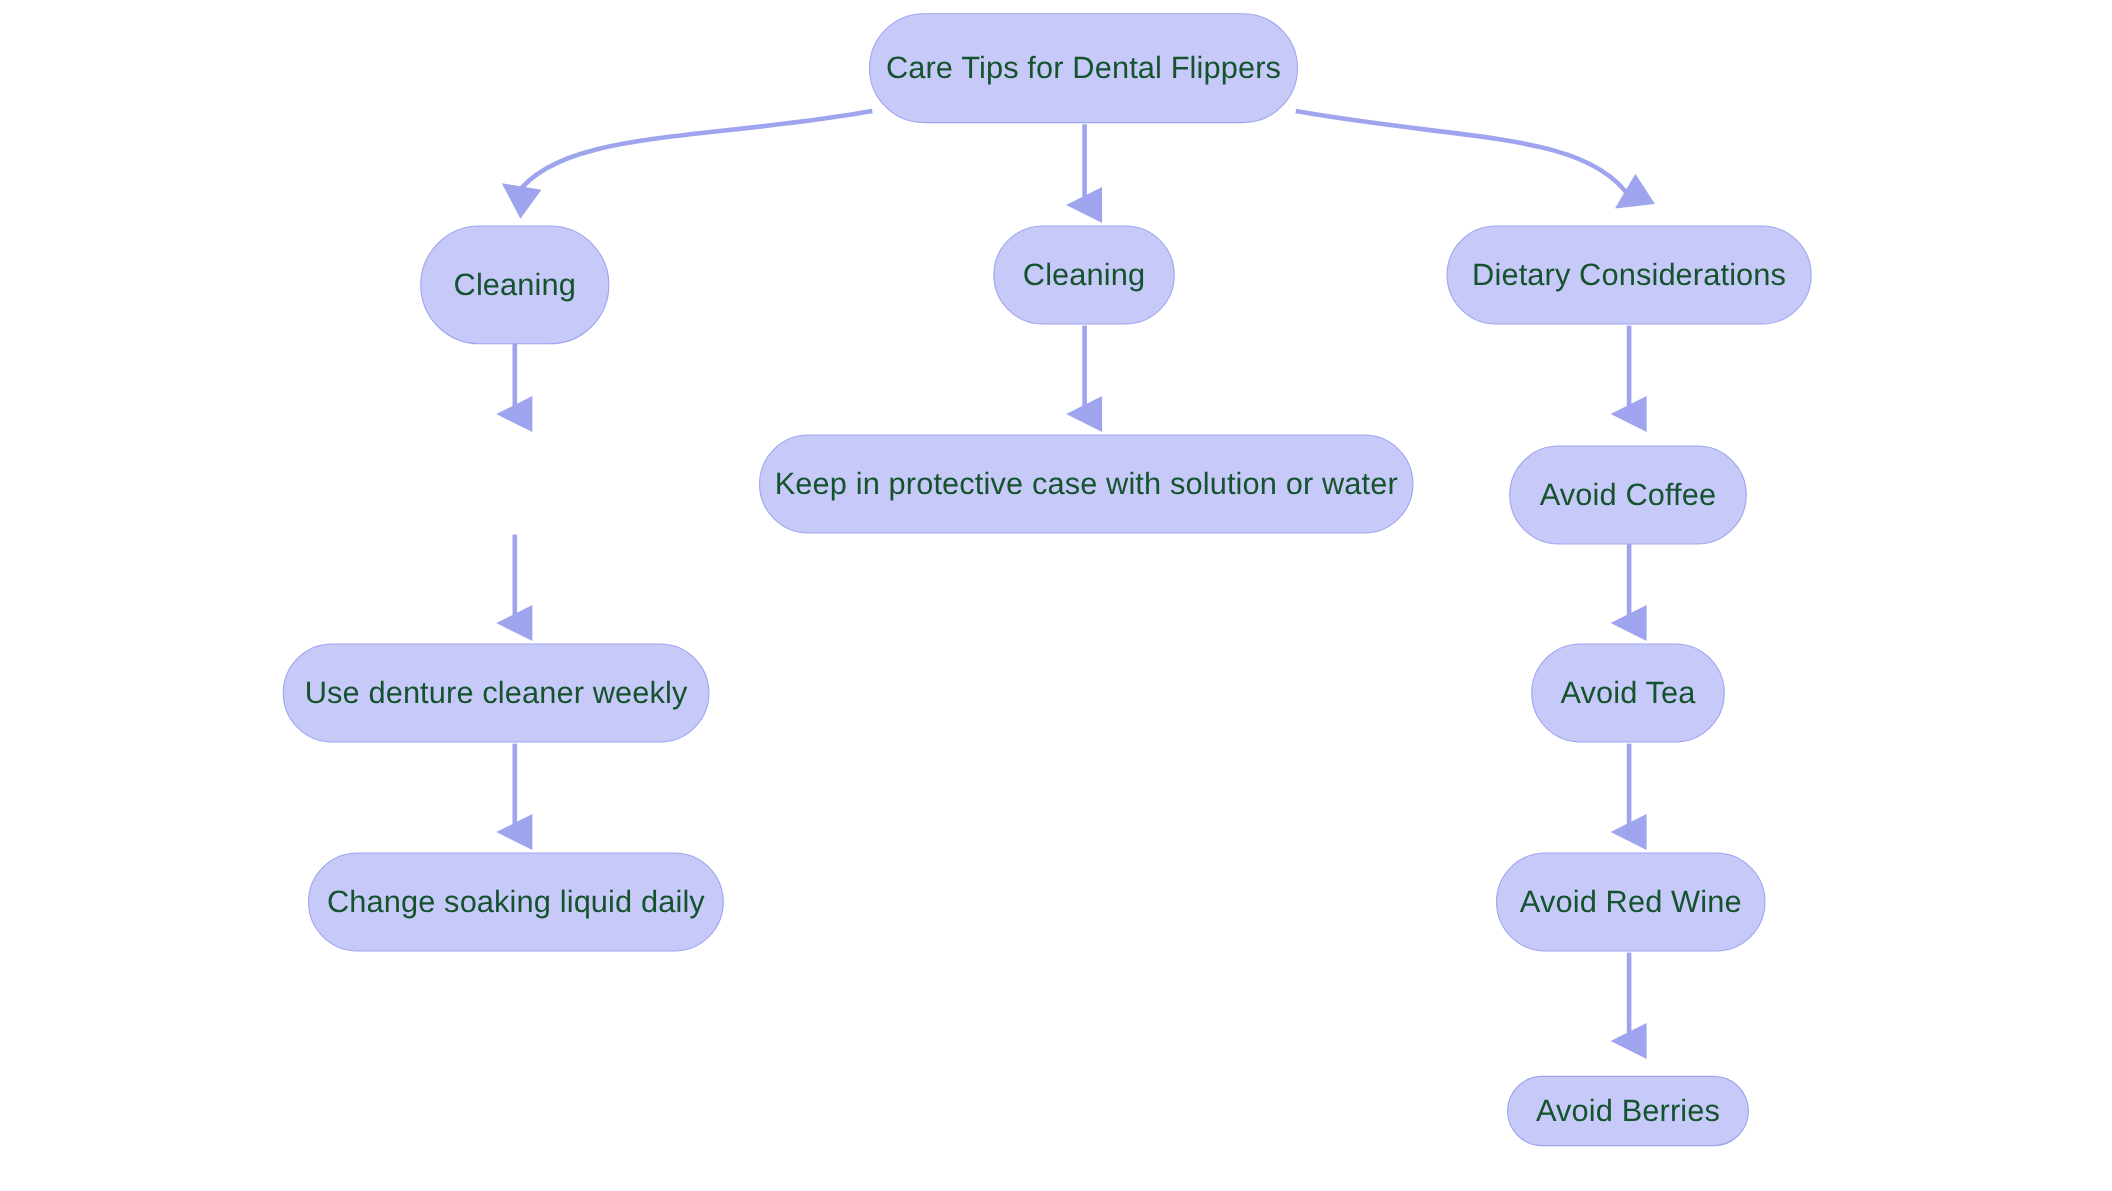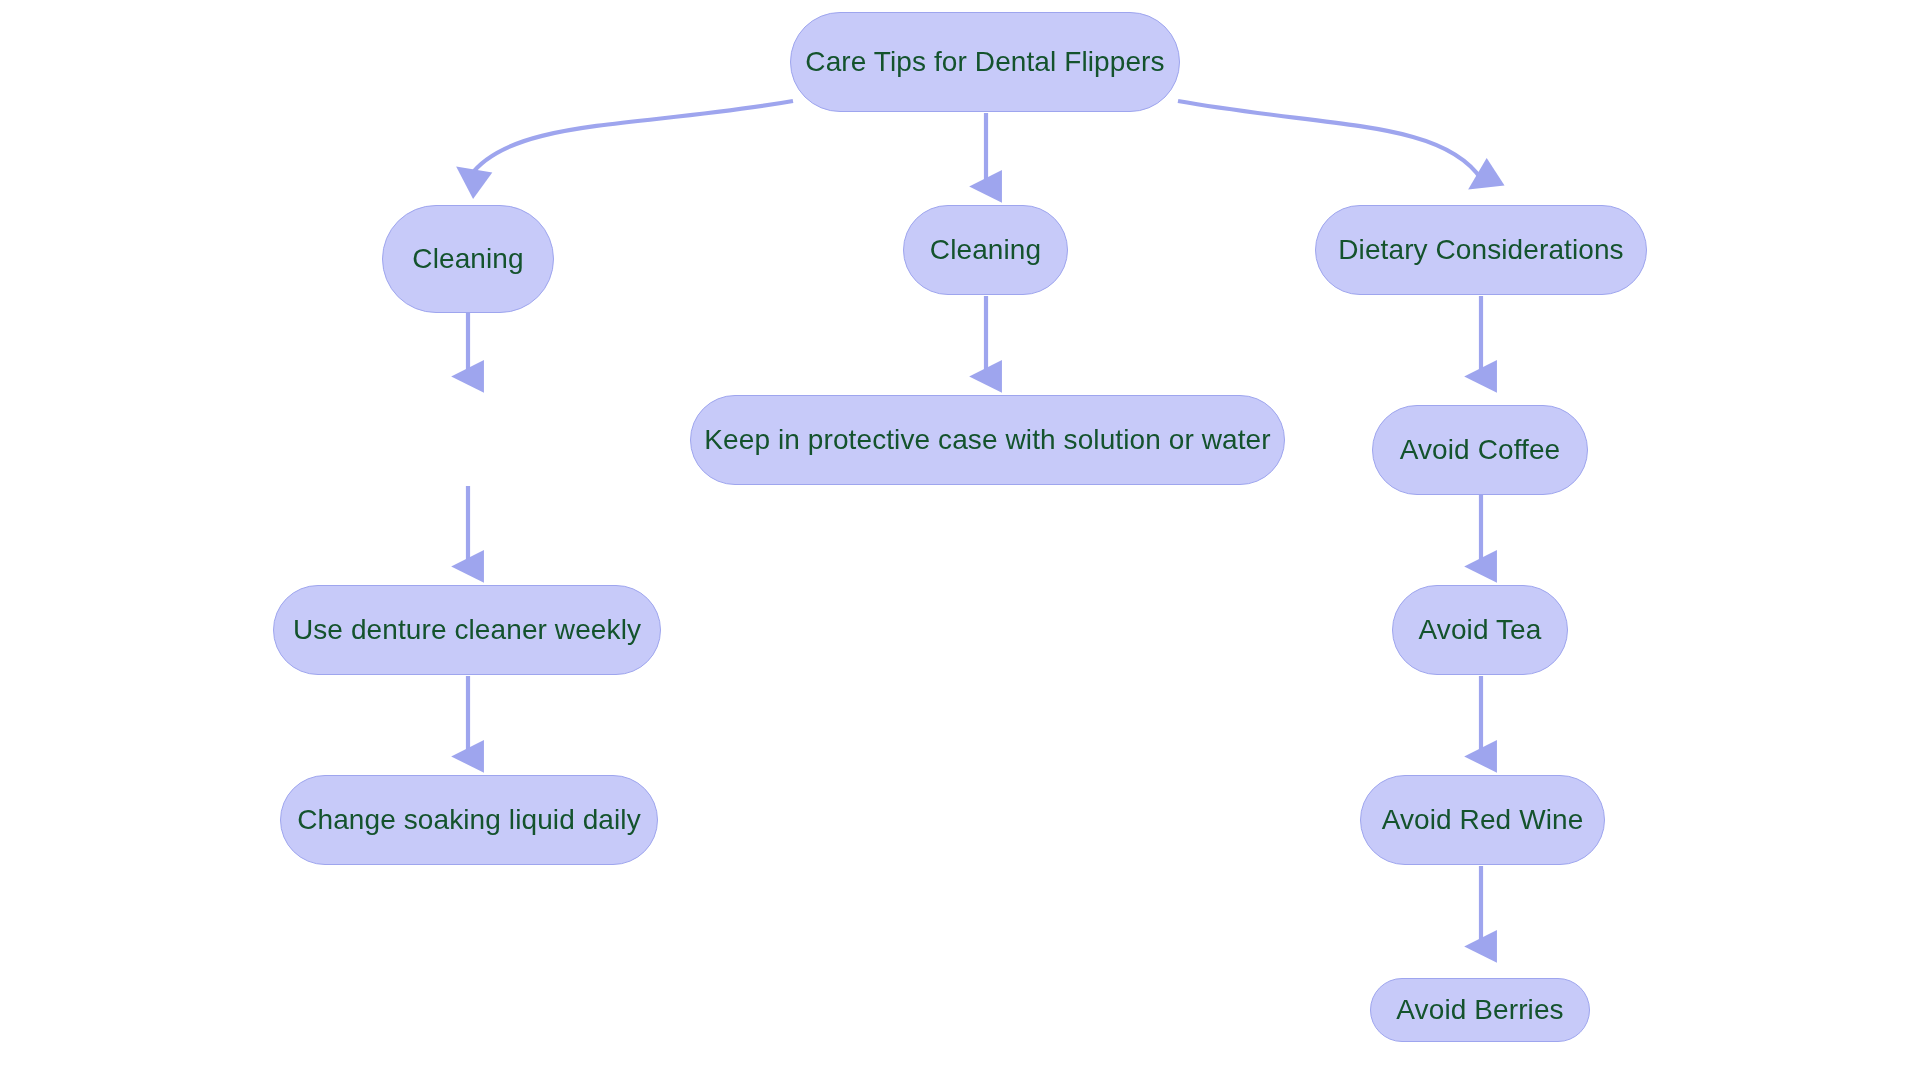--- a/index.html
+++ b/index.html
@@ -97,21 +97,21 @@
 
 
   <div class="node" style="left:690px;top:395px;width:595px;height:90px;text-align:right;">
     <span class="node-label">Keep in protective case with solution or water</span>
   </div>
 
   <div class="node" style="left:1372px;top:405px;width:216px;height:90px;">
     <span class="node-label">Avoid Coffee</span>
   </div>
 
-  <div class="node" style="left:273px;top:585px;width:388px;height:90px;text-align:center;">
+  <div class="node" style="left:257px;top:585px;width:388px;height:90px;text-align:center;">
     <span class="node-label">Use denture cleaner weekly</span>
   </div>
 
   <div class="node" style="left:1392px;top:585px;width:176px;height:90px;">
     <span class="node-label">Avoid Tea</span>
   </div>
 
   <div class="node" style="left:280px;top:775px;width:378px;height:90px;">
     <span class="node-label">Change soaking liquid daily</span>
   </div>

